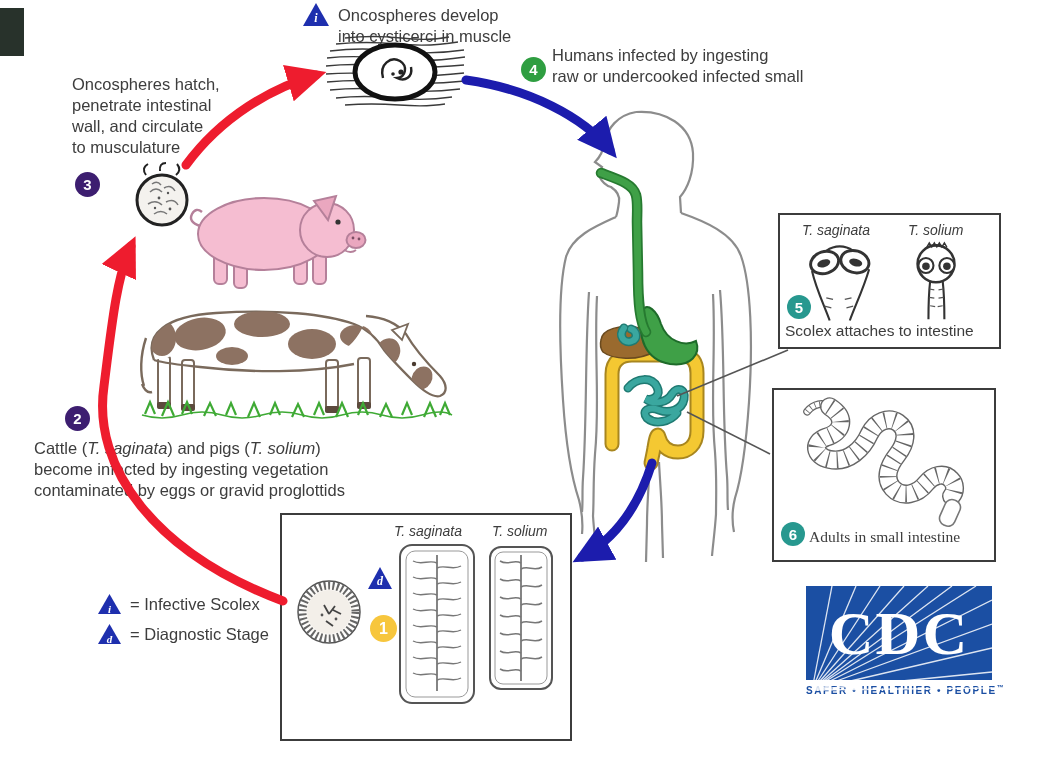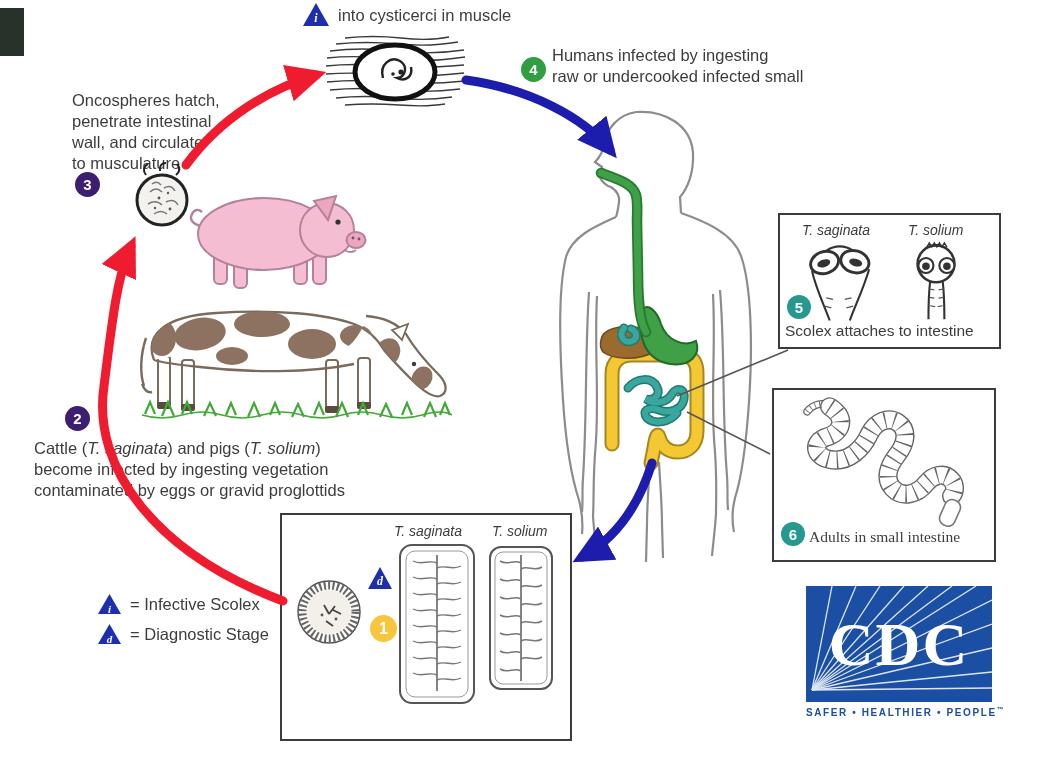--- a/index.html
+++ b/index.html
@@ -23,21 +23,21 @@
   .boxlabel{position:absolute;font-size:14px;font-style:italic;white-space:nowrap;}
   .boxcaption{position:absolute;font-size:15.5px;line-height:22px;white-space:nowrap;}
   .overlay{position:absolute;left:0;top:0;z-index:20;pointer-events:none;}
   .arr{fill:none;stroke-width:9;stroke-linecap:round;}
   .arr.red{stroke:var(--red-arrow);}
   .arr.blue{stroke:var(--blue-arrow);}
   .fill-red{fill:var(--red-arrow);}
   .fill-blue{fill:var(--blue-arrow);}
   .leader{stroke:#555;stroke-width:1.6;fill:none;}
   .sketch{stroke:#3a3a3a;fill:none;stroke-width:1.3;}
-  .cdc-box{position:relative;width:186px;height:116px;background:var(--cdc-blue);}
+  .cdc-box{position:relative;width:186px;height:94px;background:var(--cdc-blue);}
   .cdc-letters{position:absolute;inset:0;display:flex;align-items:center;justify-content:center;
                color:#fff;font:bold 62px "Liberation Serif",serif;letter-spacing:2px;}
   .cdc-tagline{margin-top:4px;text-align:center;font-size:10px;font-weight:bold;
                letter-spacing:1.6px;color:var(--cdc-blue);white-space:nowrap;}
   .legend-row{display:flex;align-items:center;gap:9px;margin-bottom:10px;}
   .legend-tri{position:relative;width:23px;height:20px;background:var(--triangle-blue);
               clip-path:polygon(50% 0,0 100%,100% 100%);flex:none;}
   .legend-tri b{position:absolute;left:0;right:0;bottom:-1px;text-align:center;color:#fff;
                 font:italic bold 11px "Liberation Serif",serif;}
   .legend-label{font-size:16.5px;white-space:nowrap;}
@@ -63,20 +63,21 @@
     <path class="arr blue" d="M466,80 C530,89 583,117 610,150" marker-end="url(#ah-blue)"></path>
     <path class="arr blue" d="M652,463 C637,511 611,541 582,557" marker-end="url(#ah-blue)"></path>
     <path class="leader" d="M788,350 L677,396"></path>
     <path class="leader" d="M687,412 L770,454"></path>
   </svg>
 
   <div class="tri" style="left:303px;top:3px;width:26px;height:23px;">
     <b>i</b>
   </div>
   <div class="abs txt" style="left:338px;top:5px;">
+    <div>Oncospheres develop</div>
     <div>into cysticerci in muscle</div>
   </div>
 
   <svg class="abs" style="left:321px;top:30px;z-index:5;" width="152" height="86" viewBox="0 0 152 86">
     <g class="sketch">
       <path d="M24,8 q28,-3 56,0 t48,-1"></path>
       <path d="M15,14 q30,-3 62,0 t60,-2"></path>
       <path d="M9,21 q32,-4 66,0 t68,-1"></path>
       <path d="M6,28 q30,-3 64,1 t74,-2"></path>
       <path d="M5,36 q28,-3 60,0 t78,-1"></path>
@@ -93,21 +94,21 @@
   </svg>
 
   <div class="badge green" style="left:521px;top:57px;">
     <span>4</span>
   </div>
   <div class="abs txt" style="left:552px;top:45px;">
     <div>Humans infected by ingesting</div>
     <div>raw or undercooked infected small</div>
   </div>
 
-  <div class="abs txt" style="left:72px;top:74px;margin-top:16px;">
+  <div class="abs txt" style="left:72px;top:74px;">
     <div>Oncospheres hatch,</div>
     <div>penetrate intestinal</div>
     <div>wall, and circulate</div>
     <div>to musculature</div>
   </div>
   <div class="badge purple" style="left:75px;top:172px;">
     <span>3</span>
   </div>
 
   <svg class="abs" style="left:132px;top:162px;" width="60" height="66" viewBox="0 0 60 66">

